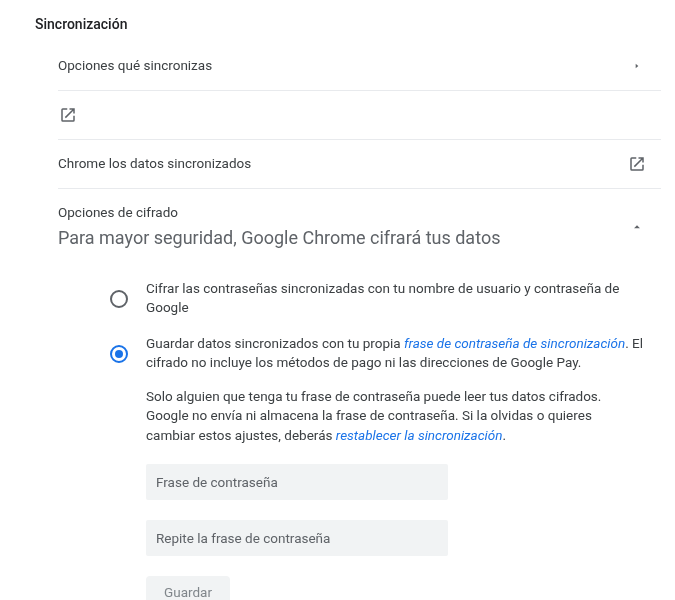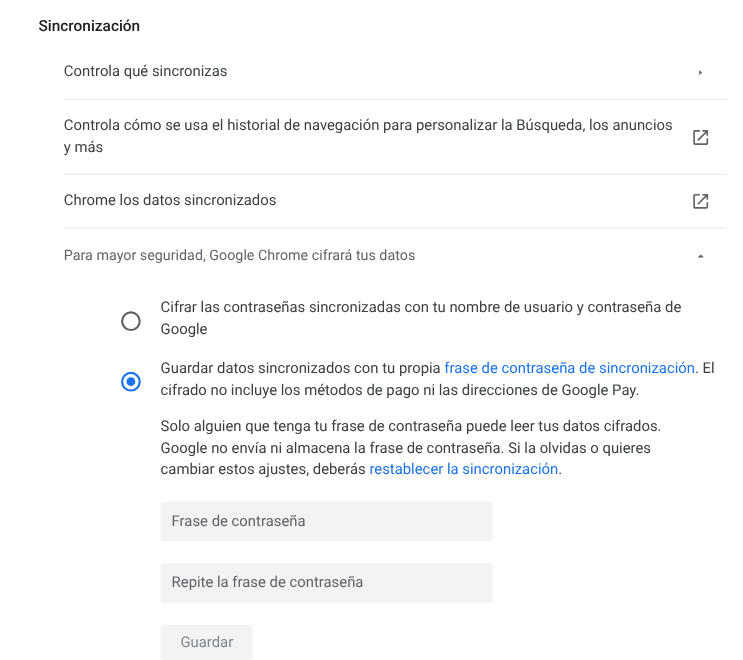--- a/index.html
+++ b/index.html
@@ -29,21 +29,21 @@
     .item:last-of-type { border-bottom: none; }
     .item-text {
       flex: 1;
       color: #3c4043;
       line-height: 1.45;
       padding-right: 12px;
     }
     .item-subtext {
       color: #5f6368;
       margin-top: 2px;
-      font-size: 13px;
+      font-size: 18px;
     }
     .icon {
       width: 20px; height: 20px;
       display:flex; align-items:center; justify-content:center;
       fill: #5f6368;
       color: #5f6368;
       flex-shrink:0;
     }
     .radio-group { margin-left: 110px; margin-right: 20px; margin-top: 6px; }
     .radio-row {
@@ -64,21 +64,21 @@
     .radio.selected { border-color: #1a73e8; }
     .radio.selected::after {
       content:"";
       position:absolute;
       top:3px; left:3px;
       width:8px; height:8px;
       border-radius:50%;
       background:#1a73e8;
     }
     .radio-label { line-height:1.45; color:#3c4043; }
-    .link { color:#1a73e8; cursor:pointer; }
+    .link { color:#1a73e8; cursor:pointer;font-style:italic; }
     .info-block {
       margin-left: 146px;
       margin-right: 36px;
       margin-top: 6px;
       line-height:1.45;
       color:#3c4043;
     }
     .inputs { margin-left:146px; margin-top:18px; }
     .text-input {
       display:block;
@@ -106,48 +106,48 @@
     }
   </style>
 </head>
 <body>
 
 
 
 <div class="section-title">Sincronización</div>
 
 <div class="item">
-  <div class="item-text">Controla qué sincronizas</div>
+  <div class="item-text">Opciones qué sincronizas</div>
   <span class="icon">
     <svg viewBox="0 0 24 24" width="8" height="12">
         <path d="M8 5l8 7-8 7z"></path>
       </svg>
   </span>
 </div>
 
 <div class="item">
-  <div class="item-text">Controla cómo se usa el historial de navegación para personalizar la Búsqueda, los anuncios y más</div>
   <span class="icon">
     <svg viewBox="0 0 24 24" width="18" height="18">
         <path d="M19 19H5V5h6V3H5a2 2 0 0 0-2 2v14a2 2 0 0 0 2 2h14a2 2 0 0 0 2-2v-6h-2v6zM14 3v2h3.59L7.76 14.83l1.41 1.41L19 6.41V10h2V3h-7z"></path>
       </svg>
   </span>
 </div>
 
 <div class="item">
   <div class="item-text">Chrome los datos sincronizados</div>
   <span class="icon">
     <svg viewBox="0 0 24 24" width="18" height="18">
         <path d="M19 19H5V5h6V3H5a2 2 0 0 0-2 2v14a2 2 0 0 0 2 2h14a2 2 0 0 0 2-2v-6h-2v6zM14 3v2h3.59L7.76 14.83l1.41 1.41L19 6.41V10h2V3h-7z"></path>
       </svg>
   </span>
 </div>
 
 <div class="item" style="border-bottom:none">
   <div class="item-text">
+    <div>Opciones de cifrado</div>
     <div class="item-subtext">Para mayor seguridad, Google Chrome cifrará tus datos</div>
   </div>
   <span class="icon">
     <svg viewBox="0 0 24 24" width="14" height="14">
         <path d="M7 14l5-5 5 5z"></path>
       </svg>
   </span>
 </div>
 
 <div class="radio-group">

